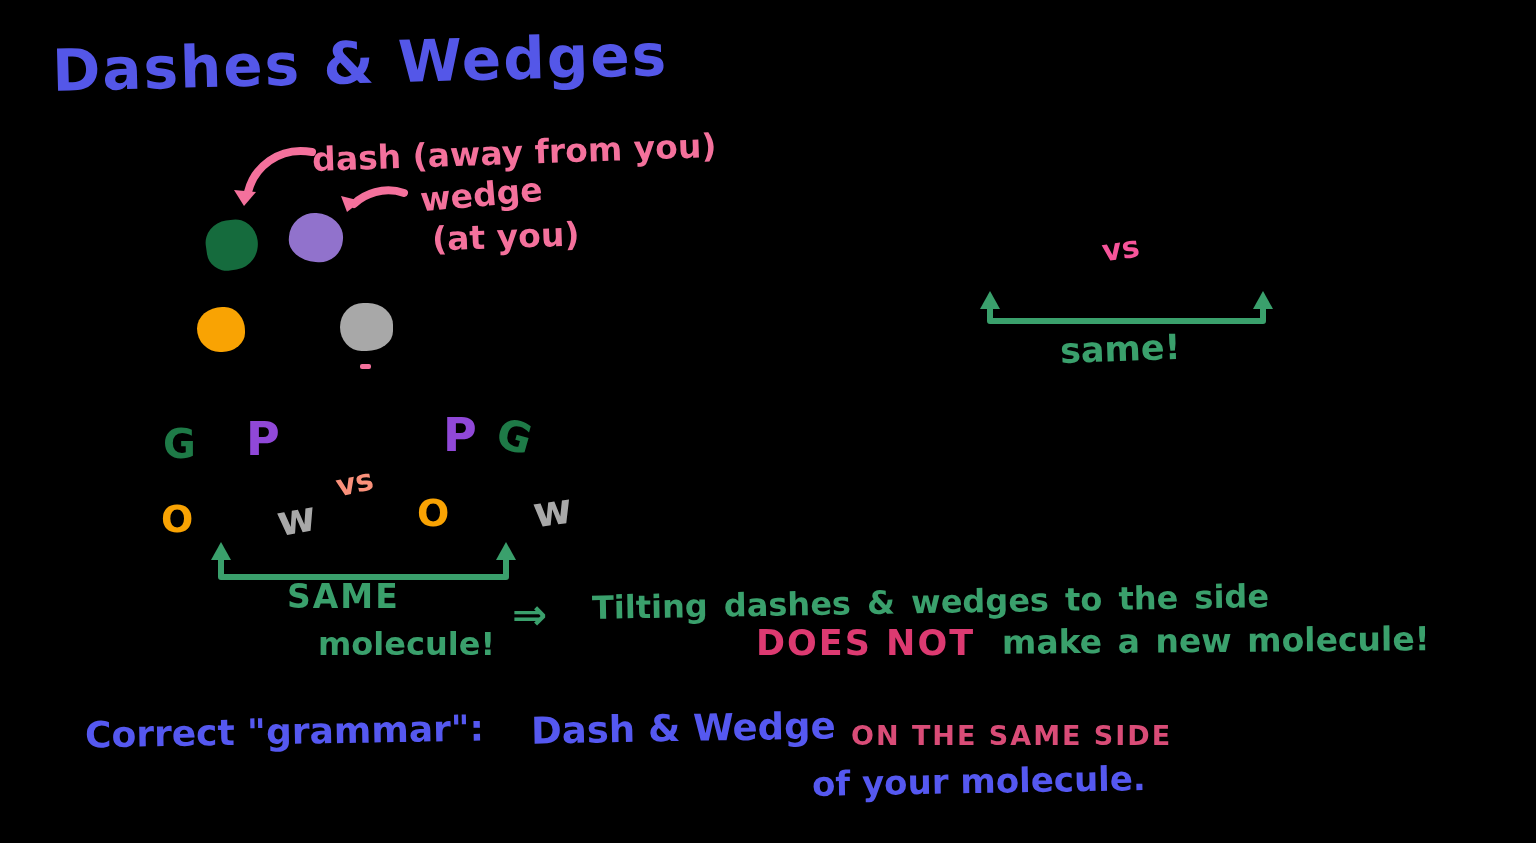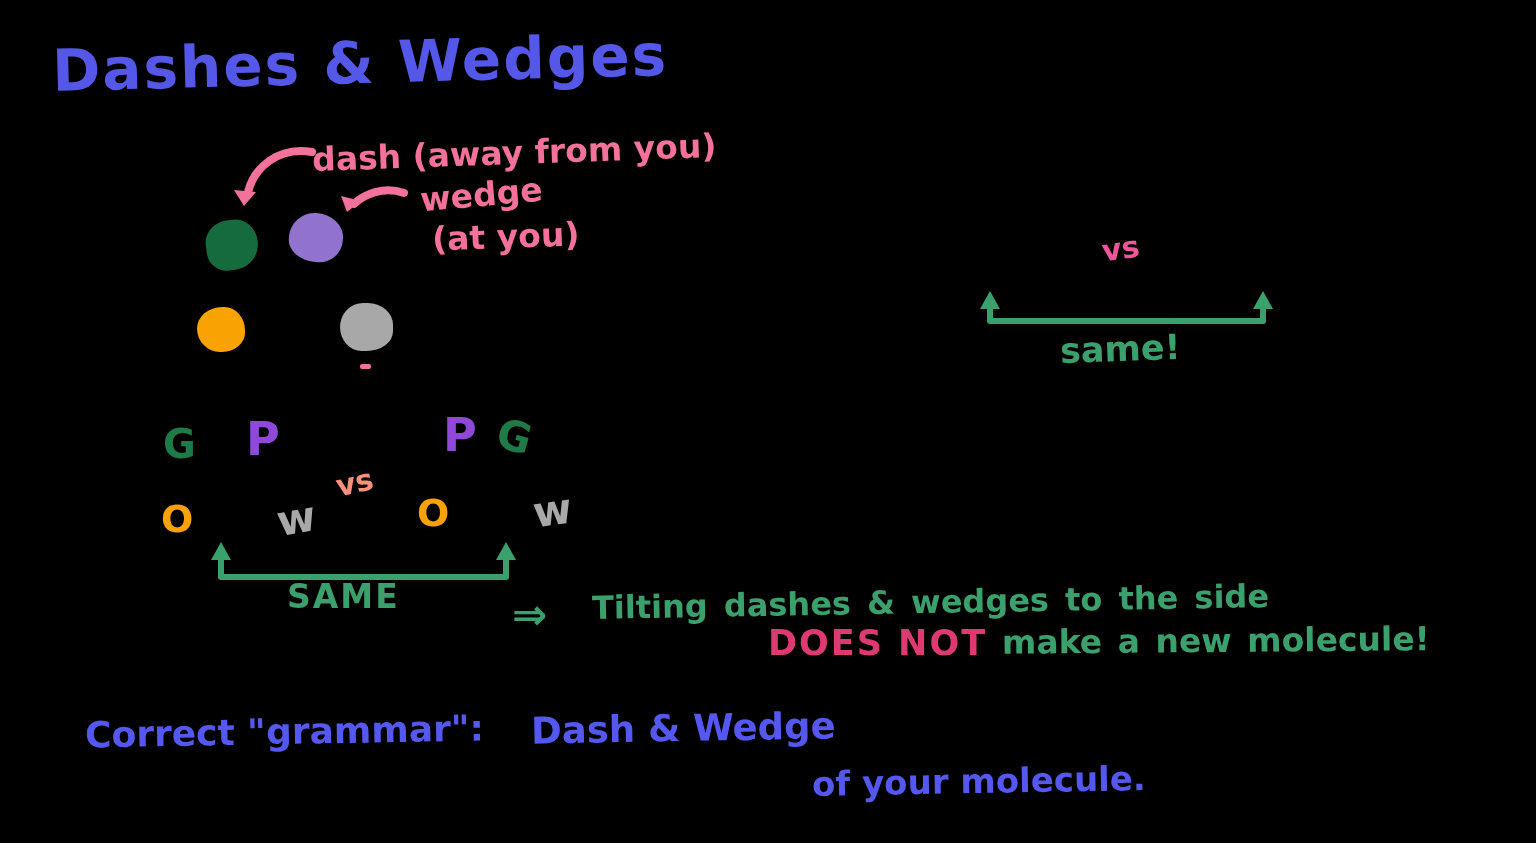--- a/index.html
+++ b/index.html
@@ -9,21 +9,21 @@
   }
   .hand{
     position:absolute;white-space:nowrap;font-weight:bold;
     font-family:"DejaVu Sans",sans-serif;line-height:1;
   }
   
   .c-title  {color:var(--title-blue);}
   .c-blue   {color:var(--note-blue);}
   .c-pink   {color:var(--pink);}
   .c-hotpink{color:var(--hot-pink);}
-  .c-crimson{color:var(--crimson);margin-left:12px;}
+  .c-crimson{color:var(--crimson);}
   .c-redpink{color:var(--red-pink);}
   .c-green  {color:var(--green-text);}
   .c-gletter{color:var(--green-letter);}
   .c-pletter{color:var(--purple-letter);}
   .c-oletter{color:var(--orange);}
   .c-wletter{color:var(--gray);}
   .c-salmon {color:var(--salmon);}
 
   .blob{position:absolute;}
   #blob-dash  {left:206px;top:220px;width:52px;height:50px;background:var(--blob-green);
@@ -123,27 +123,29 @@
   <div id="letter-l-br" class="hand c-wletter">w</div>
 
   <div id="vs-left" class="hand c-salmon">vs</div>
 
   <div id="letter-r-tl" class="hand c-pletter">P</div>
   <div id="letter-r-tr" class="hand c-gletter">G</div>
   <div id="letter-r-bl" class="hand c-oletter">O</div>
   <div id="letter-r-br" class="hand c-wletter">w</div>
 
   <div id="same-line1" class="hand c-green">SAME</div>
+  <div id="same-line2" class="hand c-green">molecule!</div>
 
   <div id="implies" class="hand c-green">⇒</div>
 
   <div id="tilting-line1" class="hand c-green">Tilting dashes &amp; wedges to the side</div>
   <div id="does-not" class="hand c-crimson">DOES NOT</div>
   <div id="tilting-line2" class="hand c-green">make a new molecule!</div>
 
   <div id="vs-right" class="hand c-hotpink">vs</div>
   <div id="same-right" class="hand c-green">same!</div>
 
   <div id="grammar-part1" class="hand c-blue">Correct "grammar":</div>
   <div id="grammar-part2" class="hand c-blue">Dash &amp; Wedge</div>
+  <div id="grammar-highlight" class="hand c-redpink">ON THE SAME SIDE</div>
   <div id="grammar-line2" class="hand c-blue">of your molecule.</div>
 
 </div>
 
 </body></html>

